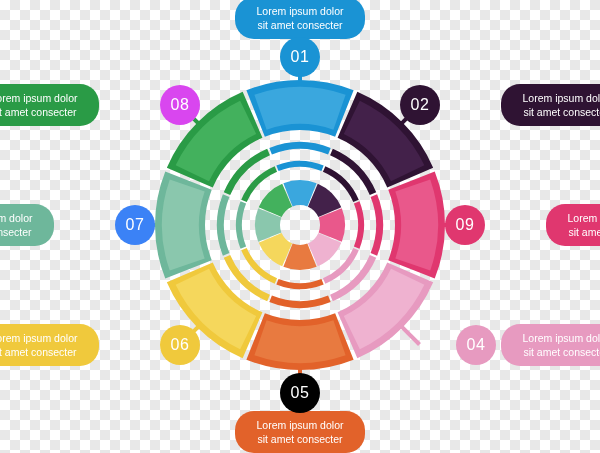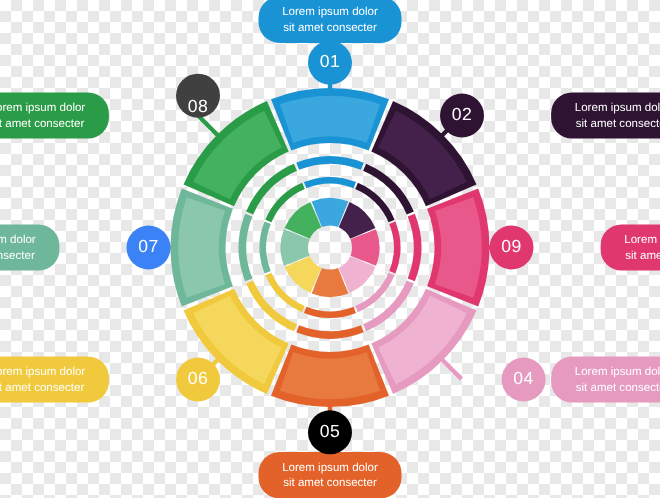--- a/index.html
+++ b/index.html
@@ -142,19 +142,19 @@
     <span>Lorem ipsum dolor</span>
     <span>sit amet consecter</span>
   </div>
 <div class="badge" style="left: 135px; top: 225px; background: #3b82f6;">
     <span>07</span>
   </div>
 <div class="pill" style="background: rgb(110, 183, 155); top: 204px; left: -76px;">
     <span>Lorem ipsum dolor</span>
     <span>sit amet consecter</span>
   </div>
-<div class="badge" style="left: 180px; top: 87px; background: #404040; align-items: flex-end;">
+<div class="badge" style="left: 180px; top: 105px; background: #d946ef;">
     <span>08</span>
   </div>
 <div class="pill" style="background: rgb(42, 155, 70); top: 84px; left: -31px;">
     <span>Lorem ipsum dolor</span>
     <span>sit amet consecter</span>
   </div>
 
 </body></html>

